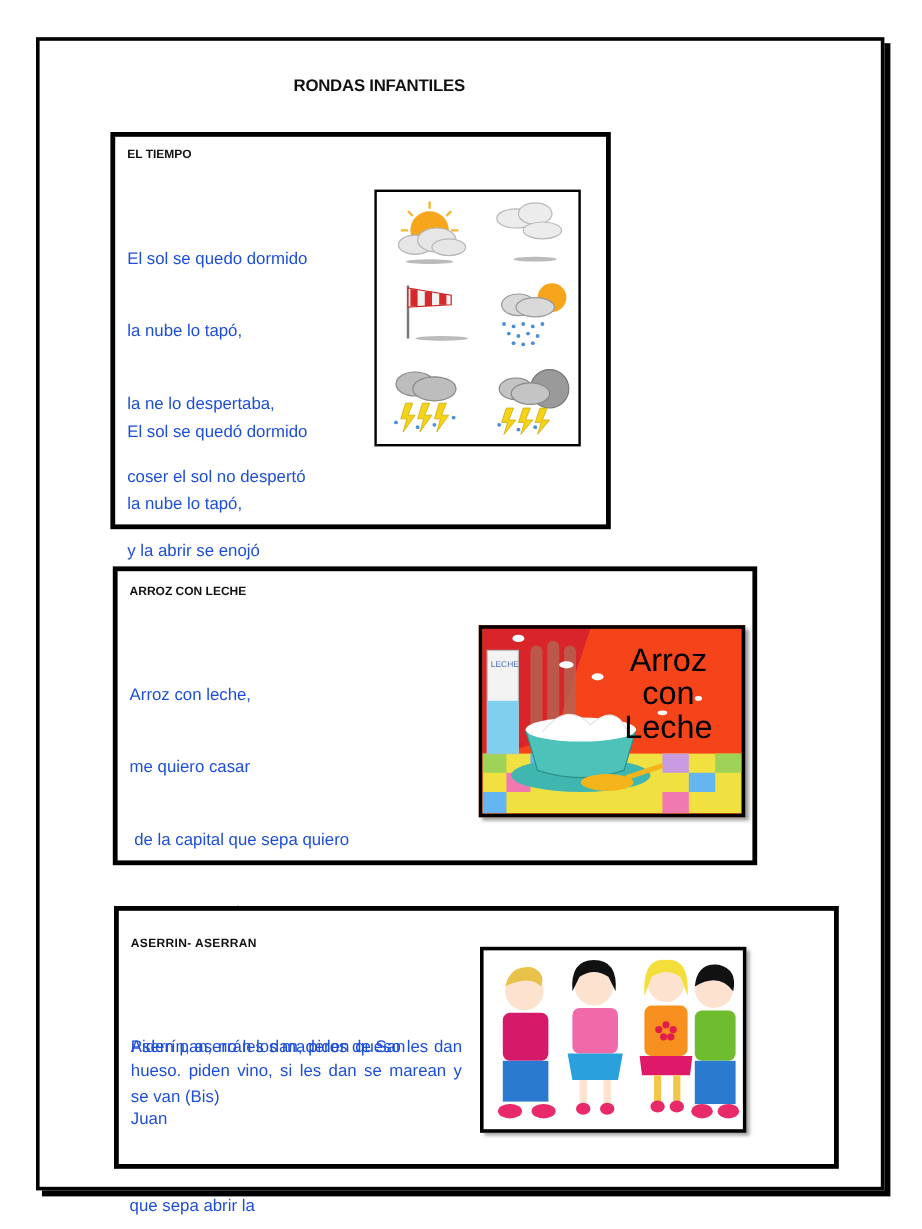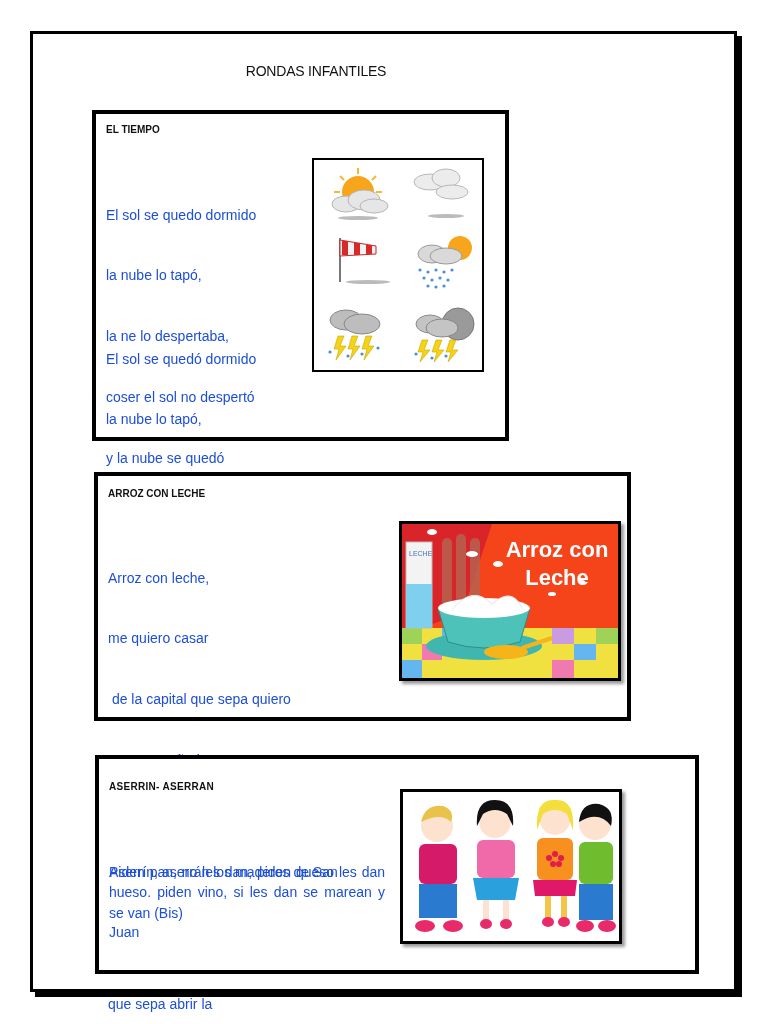--- a/index.html
+++ b/index.html
@@ -1,55 +1,55 @@
 <!DOCTYPE html>
 <html><head>
 <meta charset="utf-8">
 <style>
   html, body { margin: 0; padding: 0; background: #ffffff; }
   body { width: 768px; height: 1024px; position: relative; overflow: hidden;
          font-family: "Liberation Sans", sans-serif; color: #111; }
   .page-frame { position: absolute; left: 30px; top: 31px; width: 701px; height: 955px;
                 border: 3px solid #000; box-shadow: 5px 5px 0 #000; background: #fff; }
   .page-title { position: absolute; left: 0; top: 63px; width: 632px; text-align: center;
-                font-weight: normal; font-size: 14px; letter-spacing: -0.2px; }
+                font-weight: bold; font-size: 14px; letter-spacing: -0.2px; }
   .box { position: absolute; border: 4px solid #000; background: #fff; box-sizing: border-box; }
   .box-title { position: absolute; left: 10px; font-weight: bold; font-size: 10px; }
   .verse { position: absolute; left: 10px; font-size: 14px; line-height: 20.3px; white-space: pre; color: #1d4ed8; }
   .line { display: block; }
   .justify { white-space: normal; text-align: justify; text-align-last: left; }
 
   #box-tiempo { left: 92px; top: 110px; width: 417px; height: 331px; }
   #box-arroz  { left: 94px; top: 472px; width: 537px; height: 249px; }
   #box-aserrin{ left: 95px; top: 755px; width: 604px; height: 219px; }
 
   .weather-frame { position: absolute; left: 216px; top: 44px; width: 172px; height: 214px;
                    border: 2px solid #000; background: #fff; box-sizing: border-box; }
   .wicon { position: absolute; width: 68px; height: 60px; }
   .pic-frame { position: absolute; border: 3px solid #000; box-sizing: border-box; background: #fff;
                box-shadow: 3px 3px 3px rgba(0,0,0,0.4); overflow: hidden; }
   .arroz-pic { left: 301px; top: 45px; width: 222px; height: 160px; background: #f5431a; }
   .arroz-text { position: absolute; right: 6px; top: 12px; width: 110px; text-align: center;
-                color: #ffffff; font-weight: bold; font-size: 22px; line-height: 28px; }
+                color: #000000; font-weight: normal; font-size: 27px; line-height: 28px; }
   .kids-pic { left: 301px; top: 30px; width: 222px; height: 155px; }
 </style>
 </head>
 <body>
 
 <div class="page-frame"></div>
 <div class="page-title">RONDAS INFANTILES</div>
 
 <div class="box" id="box-tiempo">
   <div class="box-title" style="top:10px;">EL TIEMPO</div>
   <div class="verse" style="top:50px;">
     <span class="line">El sol se quedo dormido</span>
     <span class="line">la nube lo tapó,</span>
     <span class="line">la ne lo despertaba,</span>
     <span class="line">coser el sol no despertó</span>
-    <span class="line">y la nube se quedó</span>
+    <span class="line">y la abrir se enojó</span>
     <span class="line">gr gr gr.</span>
   </div>
   <div class="verse" style="top:194px;">
     <span class="line">El sol se quedó dormido</span>
     <span class="line">la nube lo tapó,</span>
     <span class="line">la nube lo despertaba</span>
     <span class="line">y el sol si despertó</span>
     <span class="line">y la nube se río</span>
     <span class="line">ja ja ja</span>
   </div>

